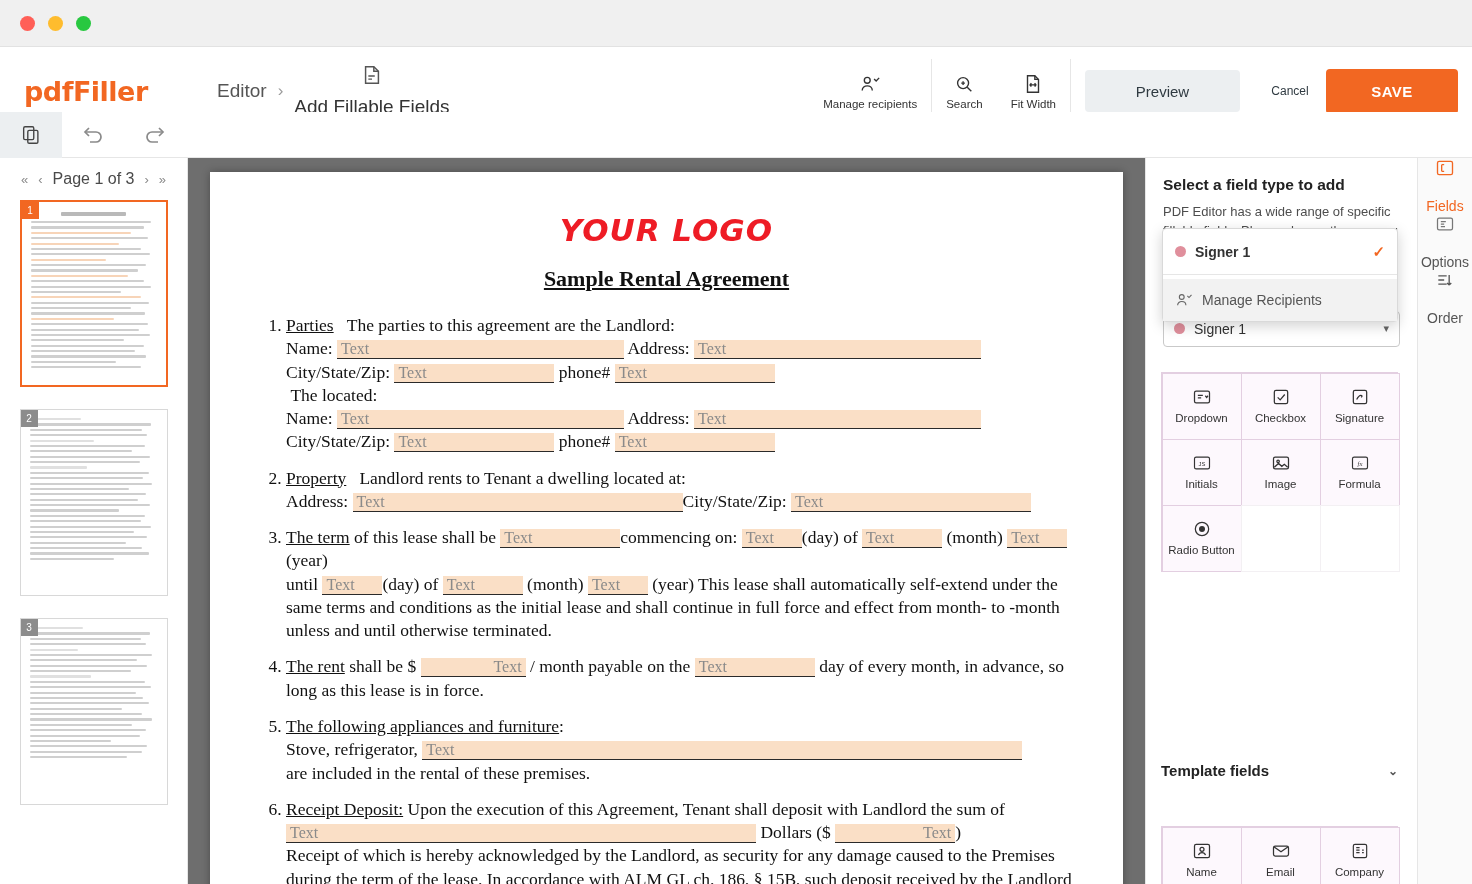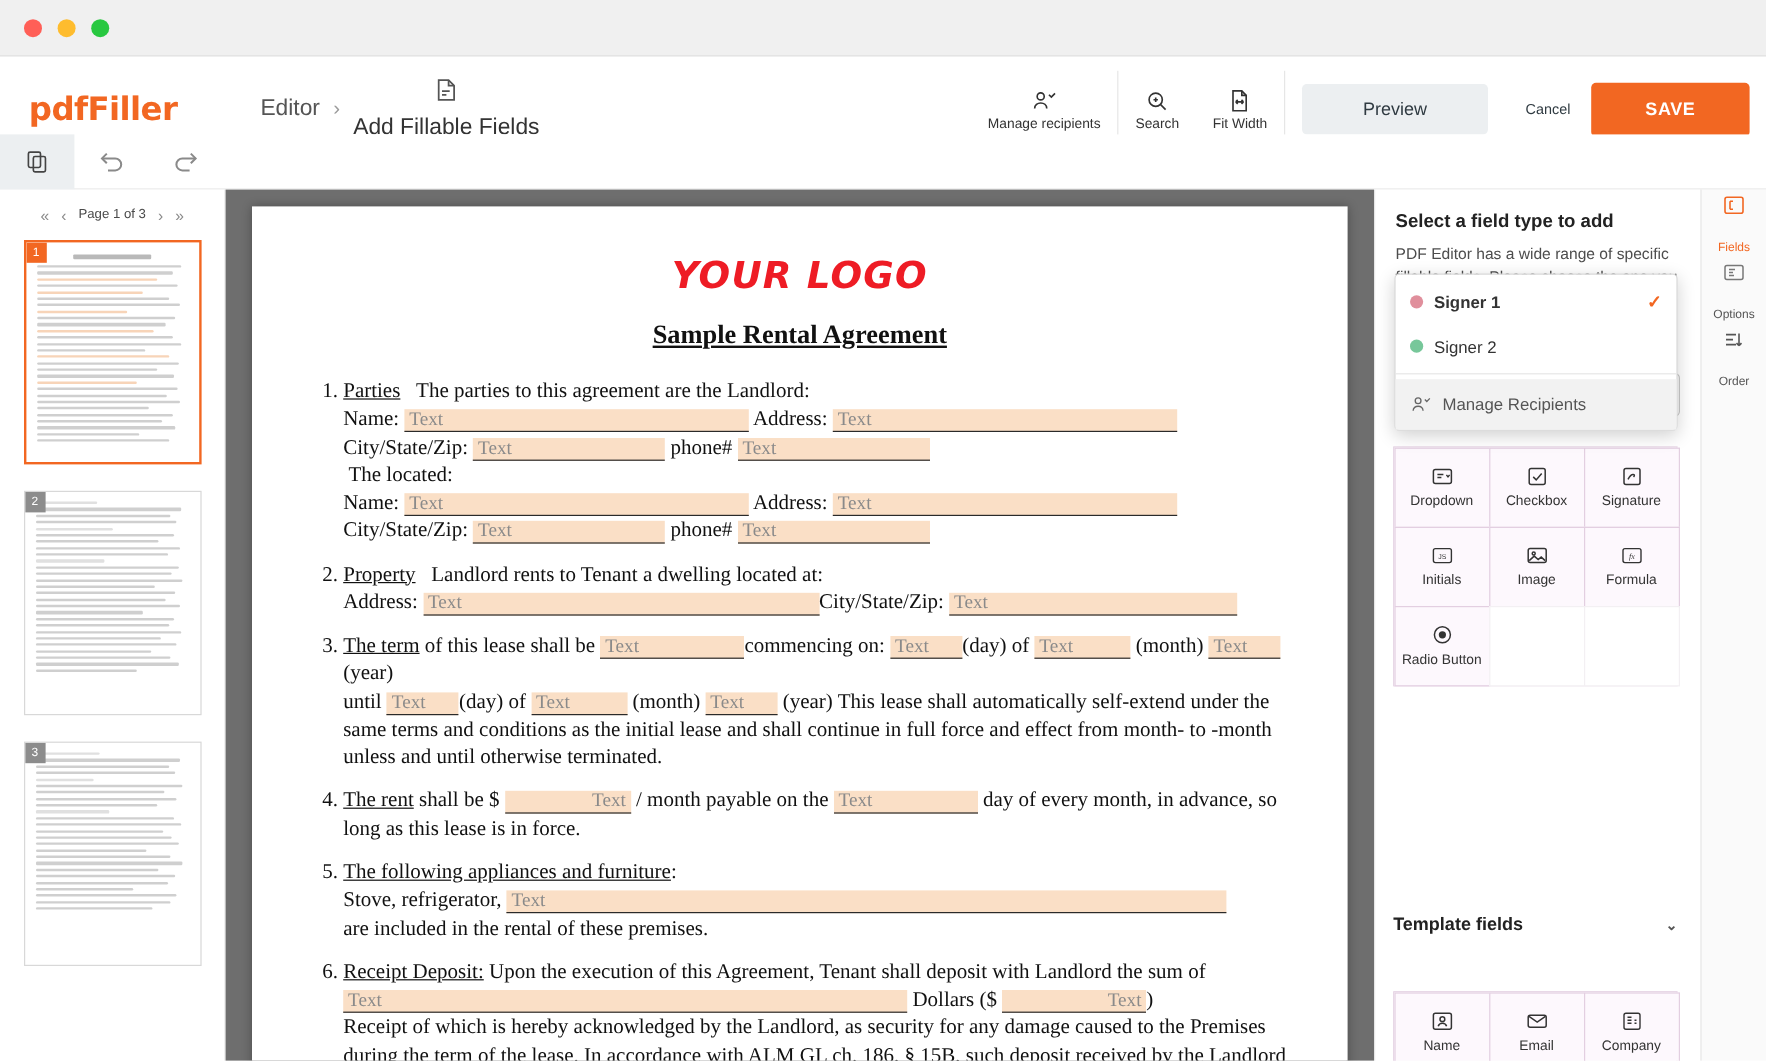--- a/index.html
+++ b/index.html
@@ -135,21 +135,21 @@
     background: #ffffff;
     border-right: 1px solid #e6e6e6;
   }
   .pager {
     height: 42px;
     display: flex; align-items: center; justify-content: center;
     gap: 10px;
     color: #777; font-size: 13px;
   }
   .pager .nav { color: #8a8a8a; cursor: pointer; font-size: 13px; }
-  .pager .label { color: #4a4a4a; font-size: 11px; }
+  .pager .label { color: #4a4a4a; font-size: 16px; }
   .thumb {
     position: relative;
     width: 148px; height: 187px;
     margin: 0 auto 22px auto;
     background: #fff;
     border: 1px solid #d8d8d8;
     overflow: hidden;
   }
   .thumb.selected { border: 2px solid #f26722; }
   .thumb .badge {
@@ -353,21 +353,21 @@
     position: absolute; top: 158px; left: 1417px;
     width: 55px; height: 726px;
     background: #fafafa;
     border-left: 1px solid #e6e6e6;
   }
   .rail-item {
     height: 56px;
     display: flex; flex-direction: column;
     align-items: center; justify-content: center;
     gap: 20px;
-    font-size: 10px; color: #555;
+    font-size: 14px; color: #555;
     cursor: pointer;
   }
   .rail-item.active { color: #f26722; }
   svg { display: block; }
 </style>
 </head>
 <body>
 
 <div id="app">
 
@@ -777,24 +777,20 @@
       <span>Company</span>
     </div>
   </div>
 
   <div class="dropdown">
     <div class="dd-item selected">
       <span class="sig-dot sig1"></span>
       <span>Signer 1</span>
       <span class="dd-check">✓</span>
     </div>
-    <div class="dd-item">
-      <span class="sig-dot sig2"></span>
-      <span>Signer 2</span>
-    </div>
     <div class="dd-sep"></div>
     <div class="dd-manage">
       <span>
         <svg width="18" height="18" viewBox="0 0 24 24" fill="none" stroke="#666" stroke-width="1.5">
           <circle cx="9" cy="8" r="3.2"></circle>
           <path d="M3.5 19c0-3.2 2.6-5 5.5-5s5.5 1.8 5.5 5"></path>
           <path d="M16.5 6.5l2.2 2.2 3.3-3.4"></path>
         </svg>
       </span>
       <span>Manage Recipients</span>

